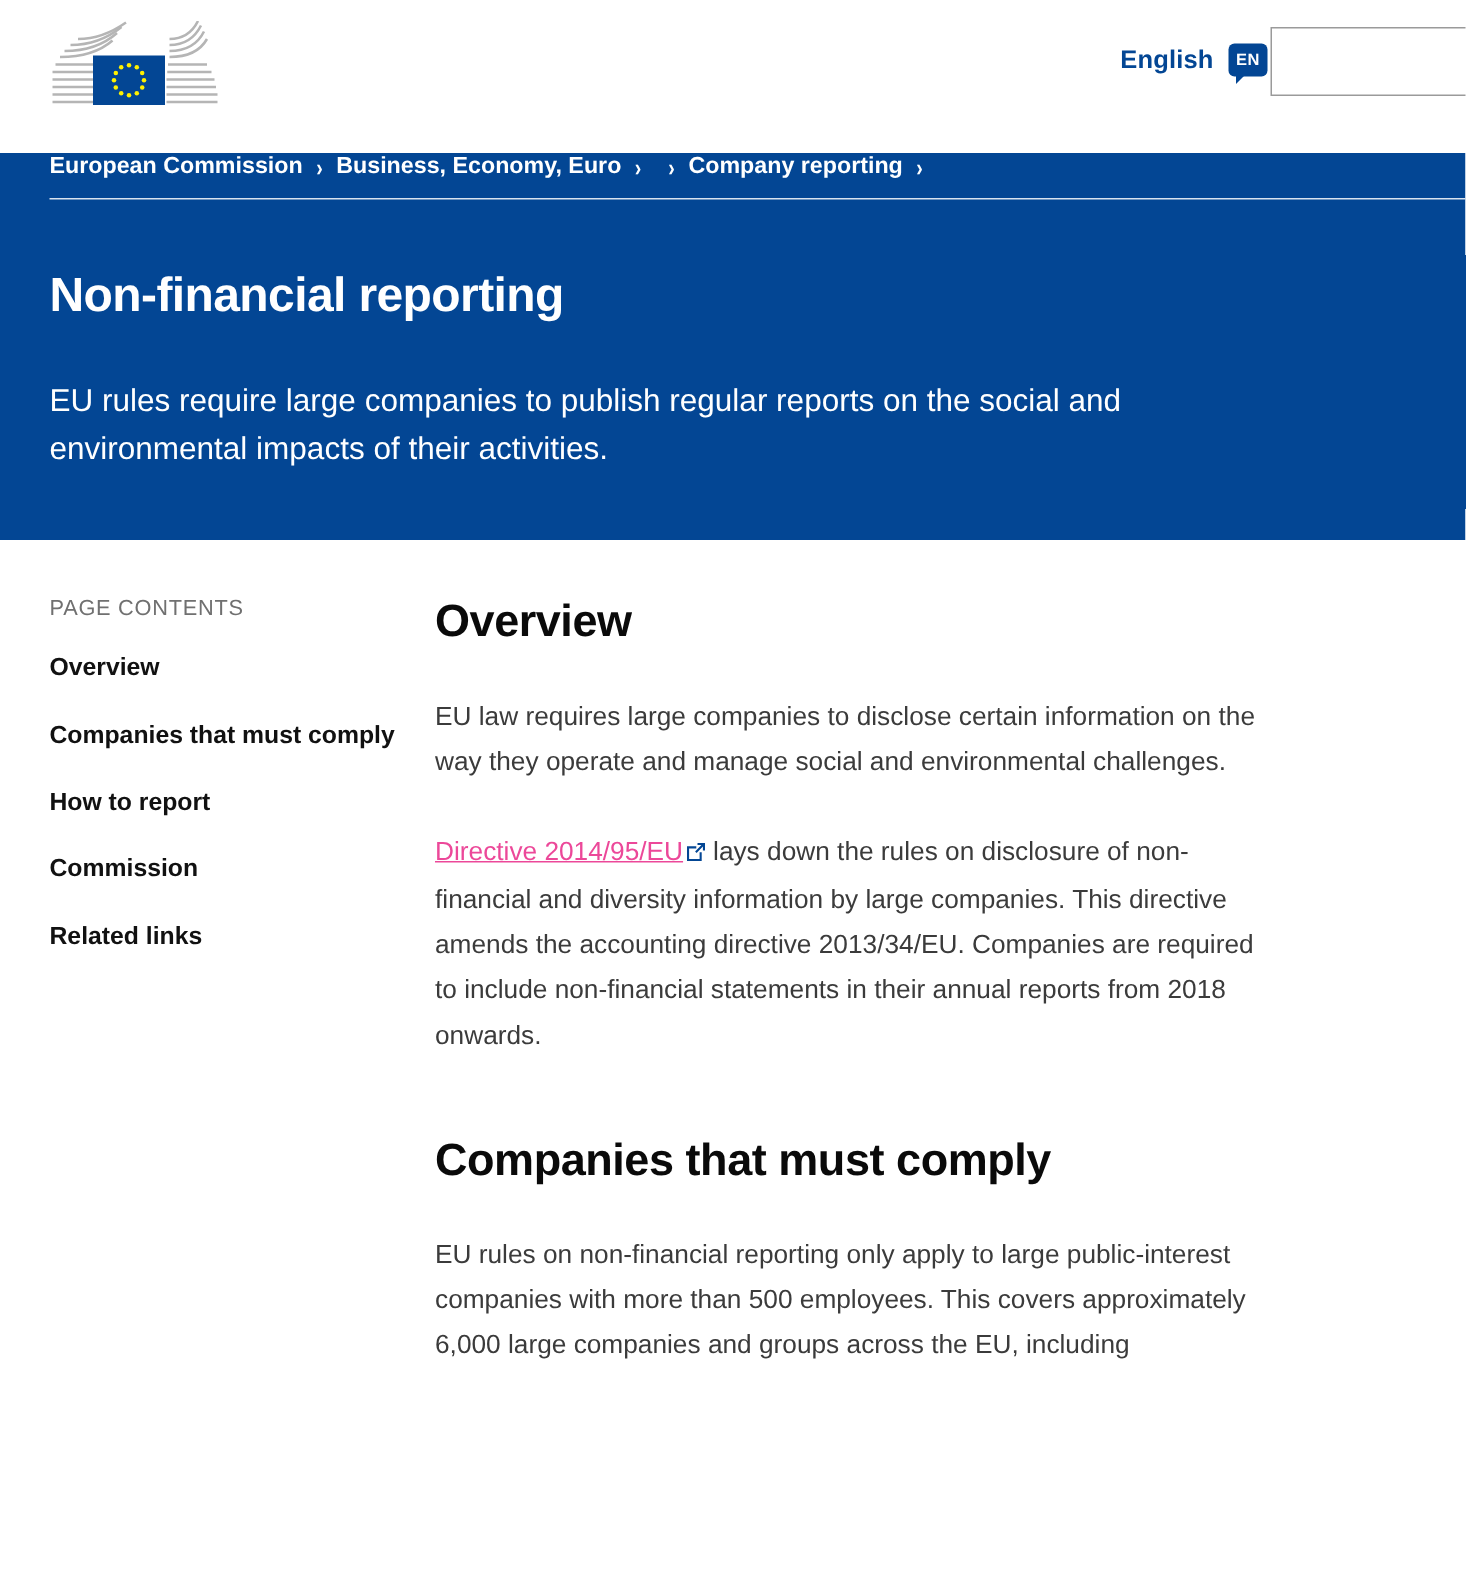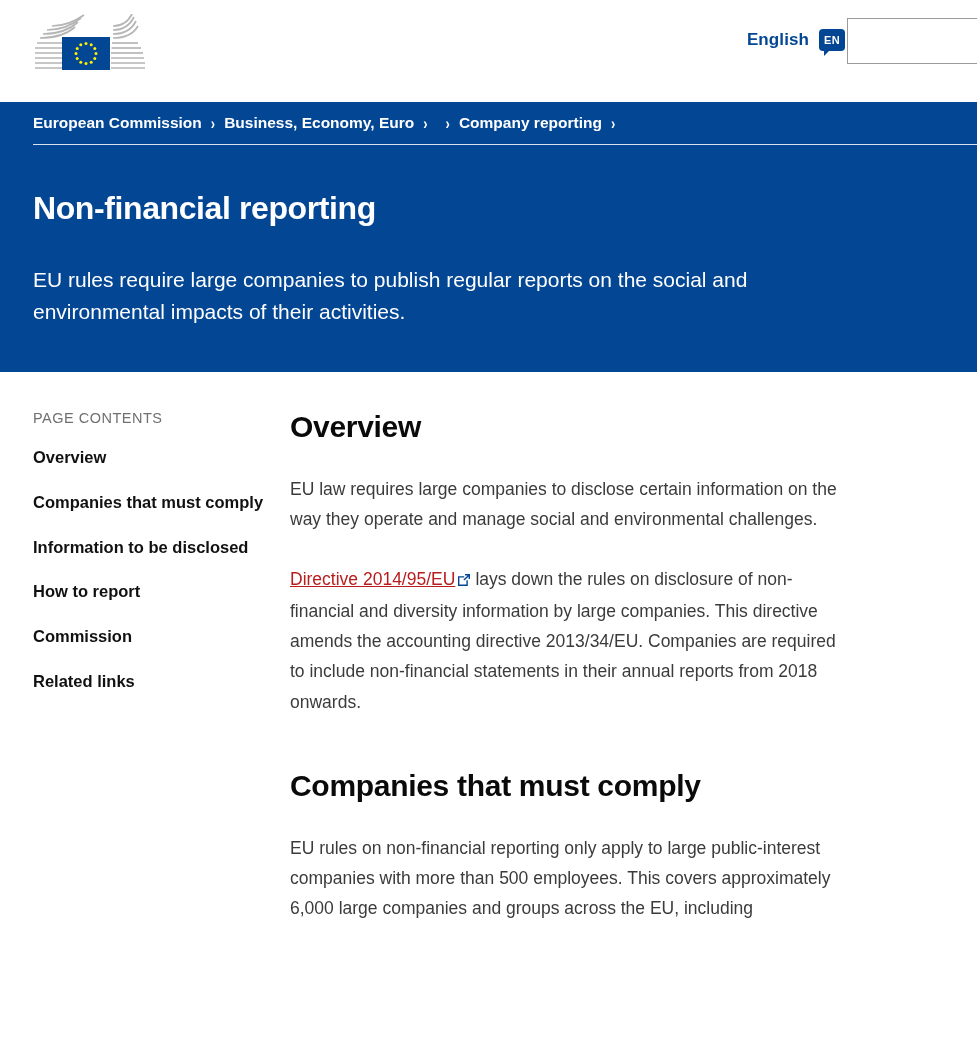--- a/index.html
+++ b/index.html
@@ -69,21 +69,20 @@
     padding: 0 10px;
     outline: none;
   }
 
   
   .blue-band {
     background: #034694;
     width: 977px;
   }
   .breadcrumb-wrap {
-    padding-top: 12px;
   }
   .breadcrumb {
     margin-left: 33px;
     display: flex;
     align-items: center;
     flex-wrap: nowrap;
     padding-bottom: 12px;
   }
   .crumb {
     color: #ffffff;
@@ -165,21 +164,21 @@
     letter-spacing: -0.3px;
   }
   .content h2.later { margin-top: 52px; }
   .content p {
     margin: 0 0 30px 0;
     font-size: 17.5px;
     line-height: 1.72;
     color: #3b3b3b;
   }
   .doc-link {
-    color: #b91c1c;
+    color: #ec4899;
     text-decoration: underline;
     font-size: 17.5px;
   }
   .ext-icon {
     display: inline-block;
     vertical-align: -2px;
     margin-left: 2px;
     margin-right: 4px;
   }
 </style>
@@ -260,21 +259,20 @@
     <p>EU rules require large companies to publish regular reports on the social and environmental impacts of their activities.</p>
   </div>
 </div>
 
 <div class="main">
 
   <aside class="sidebar">
     <div class="sidebar-title">PAGE CONTENTS</div>
     <a class="sidebar-link" href="#">Overview</a>
     <a class="sidebar-link" href="#">Companies that must comply</a>
-    <a class="sidebar-link" href="#">Information to be disclosed</a>
     <a class="sidebar-link" href="#">How to report</a>
     <a class="sidebar-link" href="#">Commission</a>
     <a class="sidebar-link" href="#">Related links</a>
   </aside>
 
   <main class="content">
 
     <h2>Overview</h2>
     <p>EU law requires large companies to disclose certain information on the way they operate and manage social and environmental challenges.</p>
     <p><a class="doc-link" href="#">Directive 2014/95/EU</a><span class="ext-icon"><svg width="14" height="14" viewBox="0 0 14 14" xmlns="http://www.w3.org/2000/svg">

